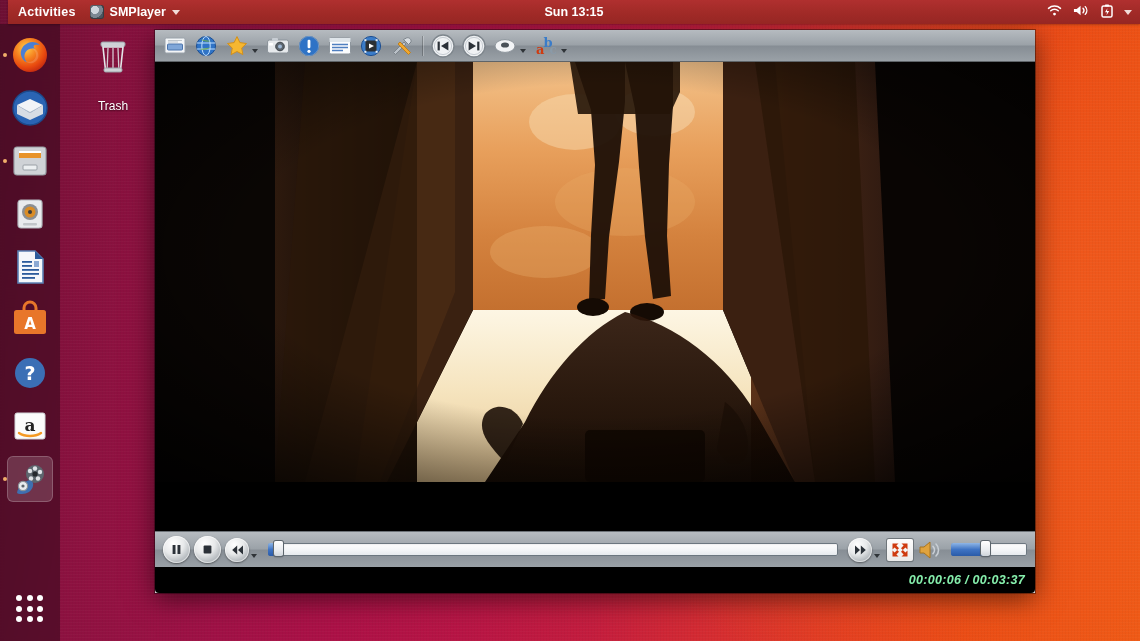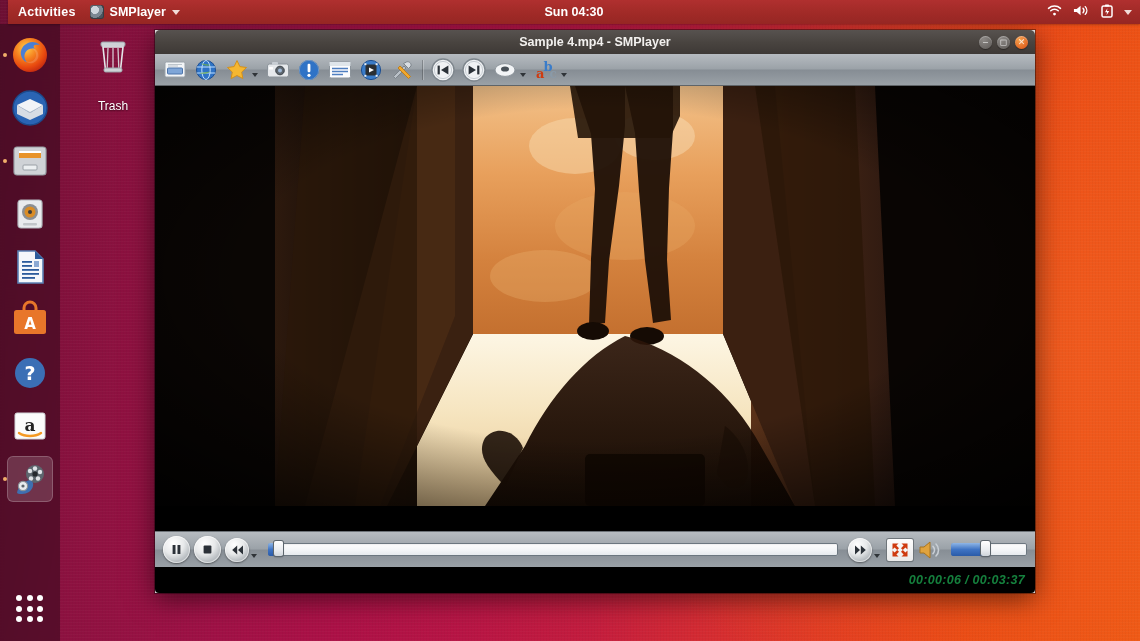--- a/index.html
+++ b/index.html
@@ -178,37 +178,37 @@
     display:flex; align-items:center; justify-content:center;
   }
 
   
   #statusbar{
     height:26px; flex:0 0 26px; background:#000;
     display:flex; align-items:center; justify-content:flex-end;
     padding-right:10px;
     border-bottom-left-radius:4px; border-bottom-right-radius:4px;
   }
-  #time-text{ color:#15803d; font-size:12.5px; font-style:italic; font-weight:bold; letter-spacing:.3px; }
+  #time-text{ color:#86efac; font-size:12.5px; font-style:italic; font-weight:bold; letter-spacing:.3px; }
 </style>
 </head>
 <body>
 
 <div id="desktop"></div>
 
 <div id="top-panel">
   <div id="activities">Activities</div>
 
   <div class="app-menu">
     <span class="app-icon-mini"></span>
     <span>SMPlayer</span>
     <span class="caret"></span>
   </div>
 
-  <div id="clock">Sun 04:30</div>
+  <div id="clock">Sun 13:15</div>
 
   <div id="tray">
     <span class="tray-ico">
       <svg width="15" height="13" viewBox="0 0 16 13">
           <g fill="none" stroke="#fff" stroke-width="1.6" stroke-linecap="round">
         <path d="M1.6 4.2a9.6 9.6 0 0 1 12.8 0"></path>
             <path d="M4 6.8a6 6 0 0 1 8 0"></path>
           </g>
         <circle cx="8" cy="10.3" r="1.5" fill="#fff"></circle>
         </svg>
@@ -361,34 +361,20 @@
         <path d="M22 14v20"></path>
         <path d="M27 14l.8 20"></path>
       </g>
     <rect x="13" y="34" width="18" height="4" rx="1.6" fill="#cfd3d7" stroke="#9aa0a6" stroke-width="1"></rect>
   </svg>
   <div class="tlabel">Trash</div>
 </div>
 
 <div id="smplayer">
 
-  <div id="titlebar">
-    <div id="title-text">Sample 4.mp4 - SMPlayer</div>
-    <div id="win-btns">
-      <div class="wbtn min">
-          <span>–</span>
-        </div>
-      <div class="wbtn max">
-          <span>◻</span>
-        </div>
-      <div class="wbtn close">
-          <span>✕</span>
-        </div>
-    </div>
-  </div>
 
 
   <div id="toolbar">
     <div class="tb-btn">
       <svg width="24" height="22" viewBox="0 0 24 22">
         <rect x="2" y="3" width="20" height="15" rx="1.5" fill="#f3f5f7" stroke="#9aa3ab" stroke-width="1"></rect>
         <rect x="4.5" y="9" width="15" height="6" rx="1" fill="#7fa6d8" stroke="#4c74ab" stroke-width="1"></rect>
         <g stroke="#b7bfc6" stroke-width=".9">
             <path d="M5 5.5h14"></path>
             <path d="M5 7h10"></path>

